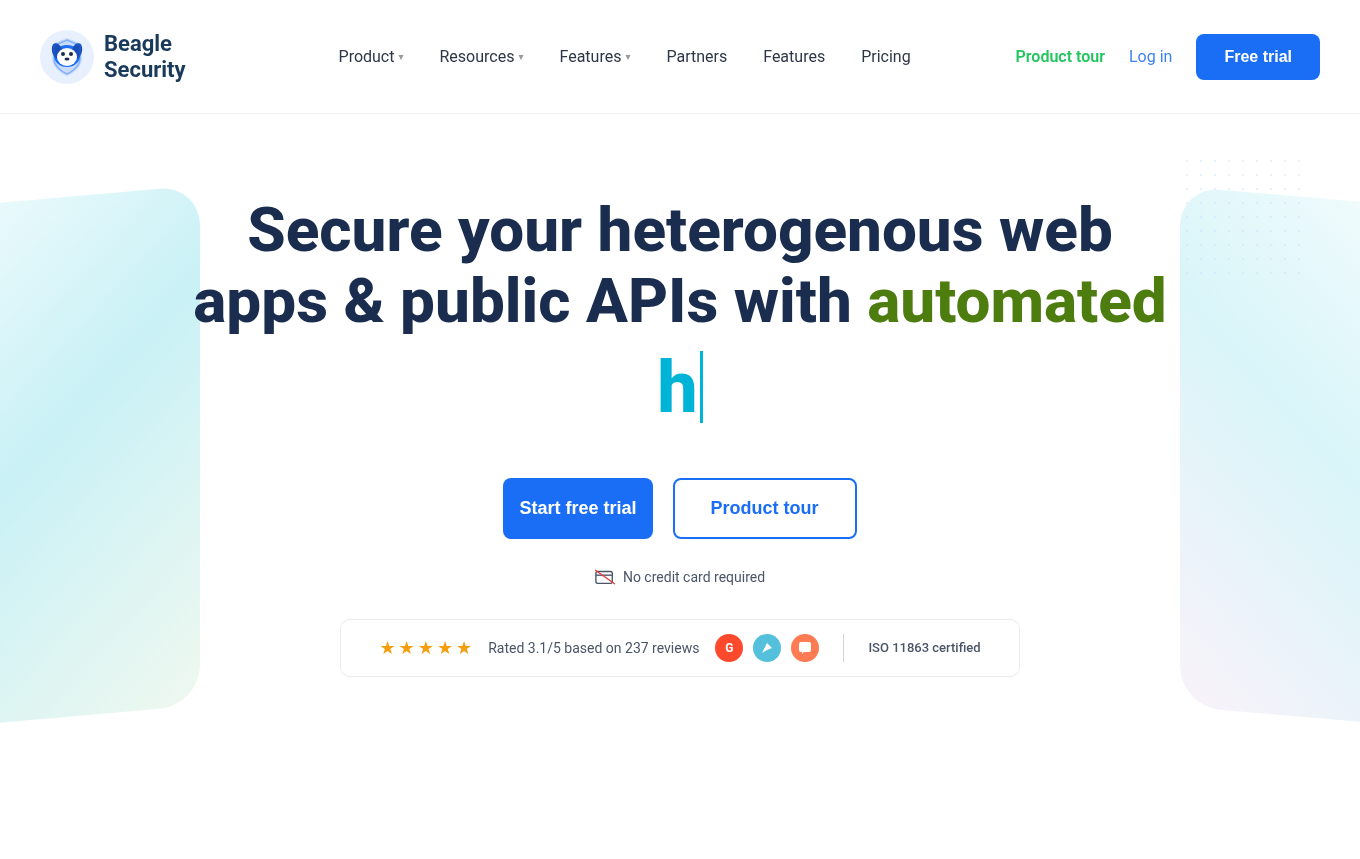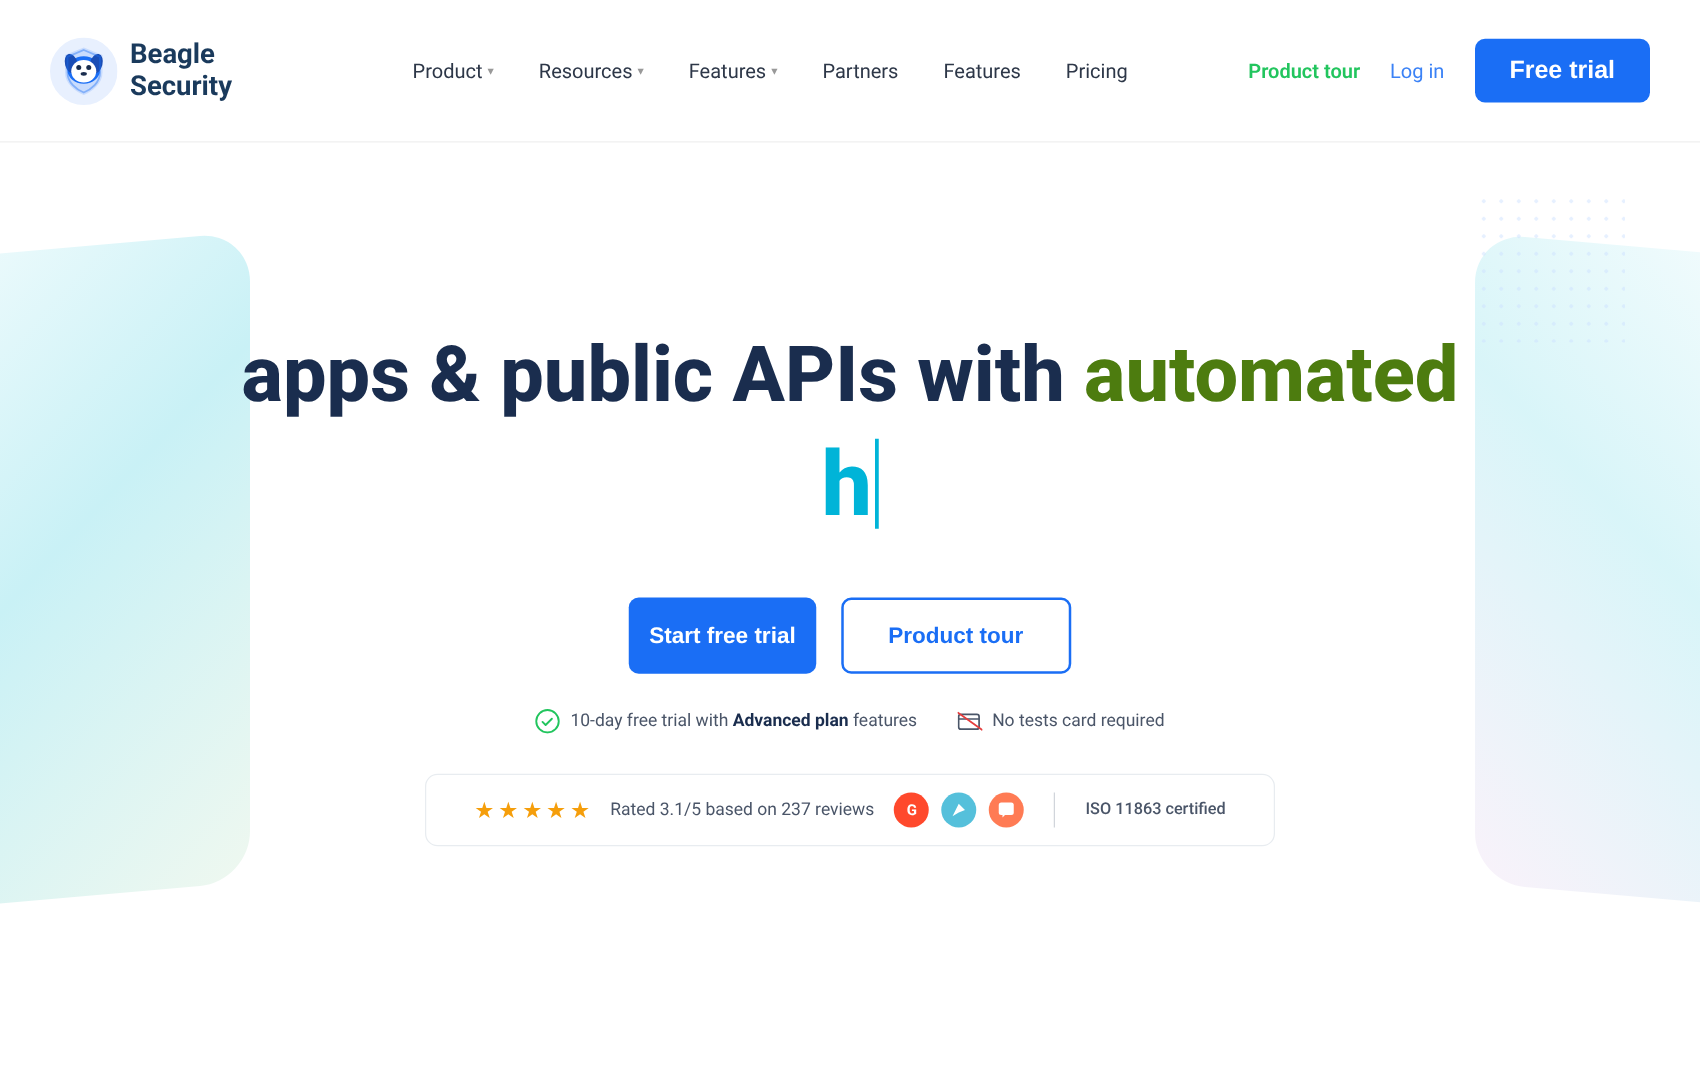--- a/index.html
+++ b/index.html
@@ -20,21 +20,21 @@
     .nav-link {
       font-size: 16px; color: #2d3748; text-decoration: none; cursor: pointer;
       display: flex; align-items: center; gap: 4px; background: none; border: none; font-family: inherit;
     }
     .chevron { font-size: 10px; color: #999; }
     .nav-right { display: flex; align-items: center; gap: 24px; }
     .product-tour-link { color: #22c55e; font-size: 16px; font-weight: 600; text-decoration: none; cursor: pointer; }
     .login-link { font-size: 16px; color: #3b82f6; text-decoration: none; cursor: pointer; }
     .free-trial-btn {
       background: #1a6ef5; color: #fff; border: none; border-radius: 8px;
-      padding: 14px 28px; font-size: 20px; font-weight: 600; cursor: pointer;
+      padding: 14px 28px; font-size: 16px; font-weight: 600; cursor: pointer;
     }
 
     
     .hero {
       position: relative; text-align: center; padding: 80px 40px 60px;
       overflow: hidden; min-height: 700px;
     }
     .hero-bg-left {
       position: absolute; left: 0; top: 80px; width: 200px; height: 520px;
       background: linear-gradient(135deg, #e0f7fa 0%, #b2ebf2 40%, #e8f5e9 100%);
@@ -174,59 +174,47 @@
   </div>
 </nav>
 
 <section class="hero">
   <div class="hero-bg-left"></div>
   <div class="hero-bg-right"></div>
   <div class="hero-dots"></div>
 
   <div class="hero-content">
     <h1 class="hero-title">
-      <br>
+      <span>Secure your heterogenous web</span><br>
       <span>apps &amp; public APIs with</span>
       <span class="highlight">automated</span>
     </h1>
 
     <div class="typed-line">
       <span class="typed-char">h</span>
       <span class="cursor"></span>
     </div>
 
 
     <div class="hero-buttons">
       <button class="btn-primary">Start free trial</button>
       <button class="btn-outline">Product tour</button>
     </div>
 
     <div class="hero-badges">
-      <div class="badge-item">
-
-        <span class="badge-icon">
-          <svg width="20" height="20" viewBox="0 0 20 20" fill="none">
-            <circle cx="10" cy="10" r="9" stroke="#22c55e" stroke-width="1.5"></circle>
-            <path d="M6 10.5l2.5 2.5 5-5" stroke="#22c55e" stroke-width="1.5" stroke-linecap="round" stroke-linejoin="round"></path>
-          </svg>
-        </span>
-        <span>
-          <span>10-day free trial with </span><span class="badge-bold">Advanced plan</span><span> features</span>
-        </span>
-      </div>
       <div class="badge-item">
 
         <span class="badge-icon">
           <svg width="22" height="18" viewBox="0 0 22 18" fill="none">
             <rect x="1" y="3" width="18" height="13" rx="2" stroke="#4a5568" stroke-width="1.5"></rect>
             <line x1="1" y1="7" x2="19" y2="7" stroke="#4a5568" stroke-width="1.5"></line>
             <line x1="0.5" y1="1.5" x2="21.5" y2="16.5" stroke="#e53e3e" stroke-width="1.5" stroke-linecap="round"></line>
           </svg>
         </span>
-        <span>No tests card required</span>
+        <span>No credit card required</span>
       </div>
     </div>
 
     <div class="ratings-bar">
       <div class="stars">
         <span class="star">★</span>
         <span class="star">★</span>
         <span class="star">★</span>
         <span class="star">★</span>
         <span class="star">★</span>

